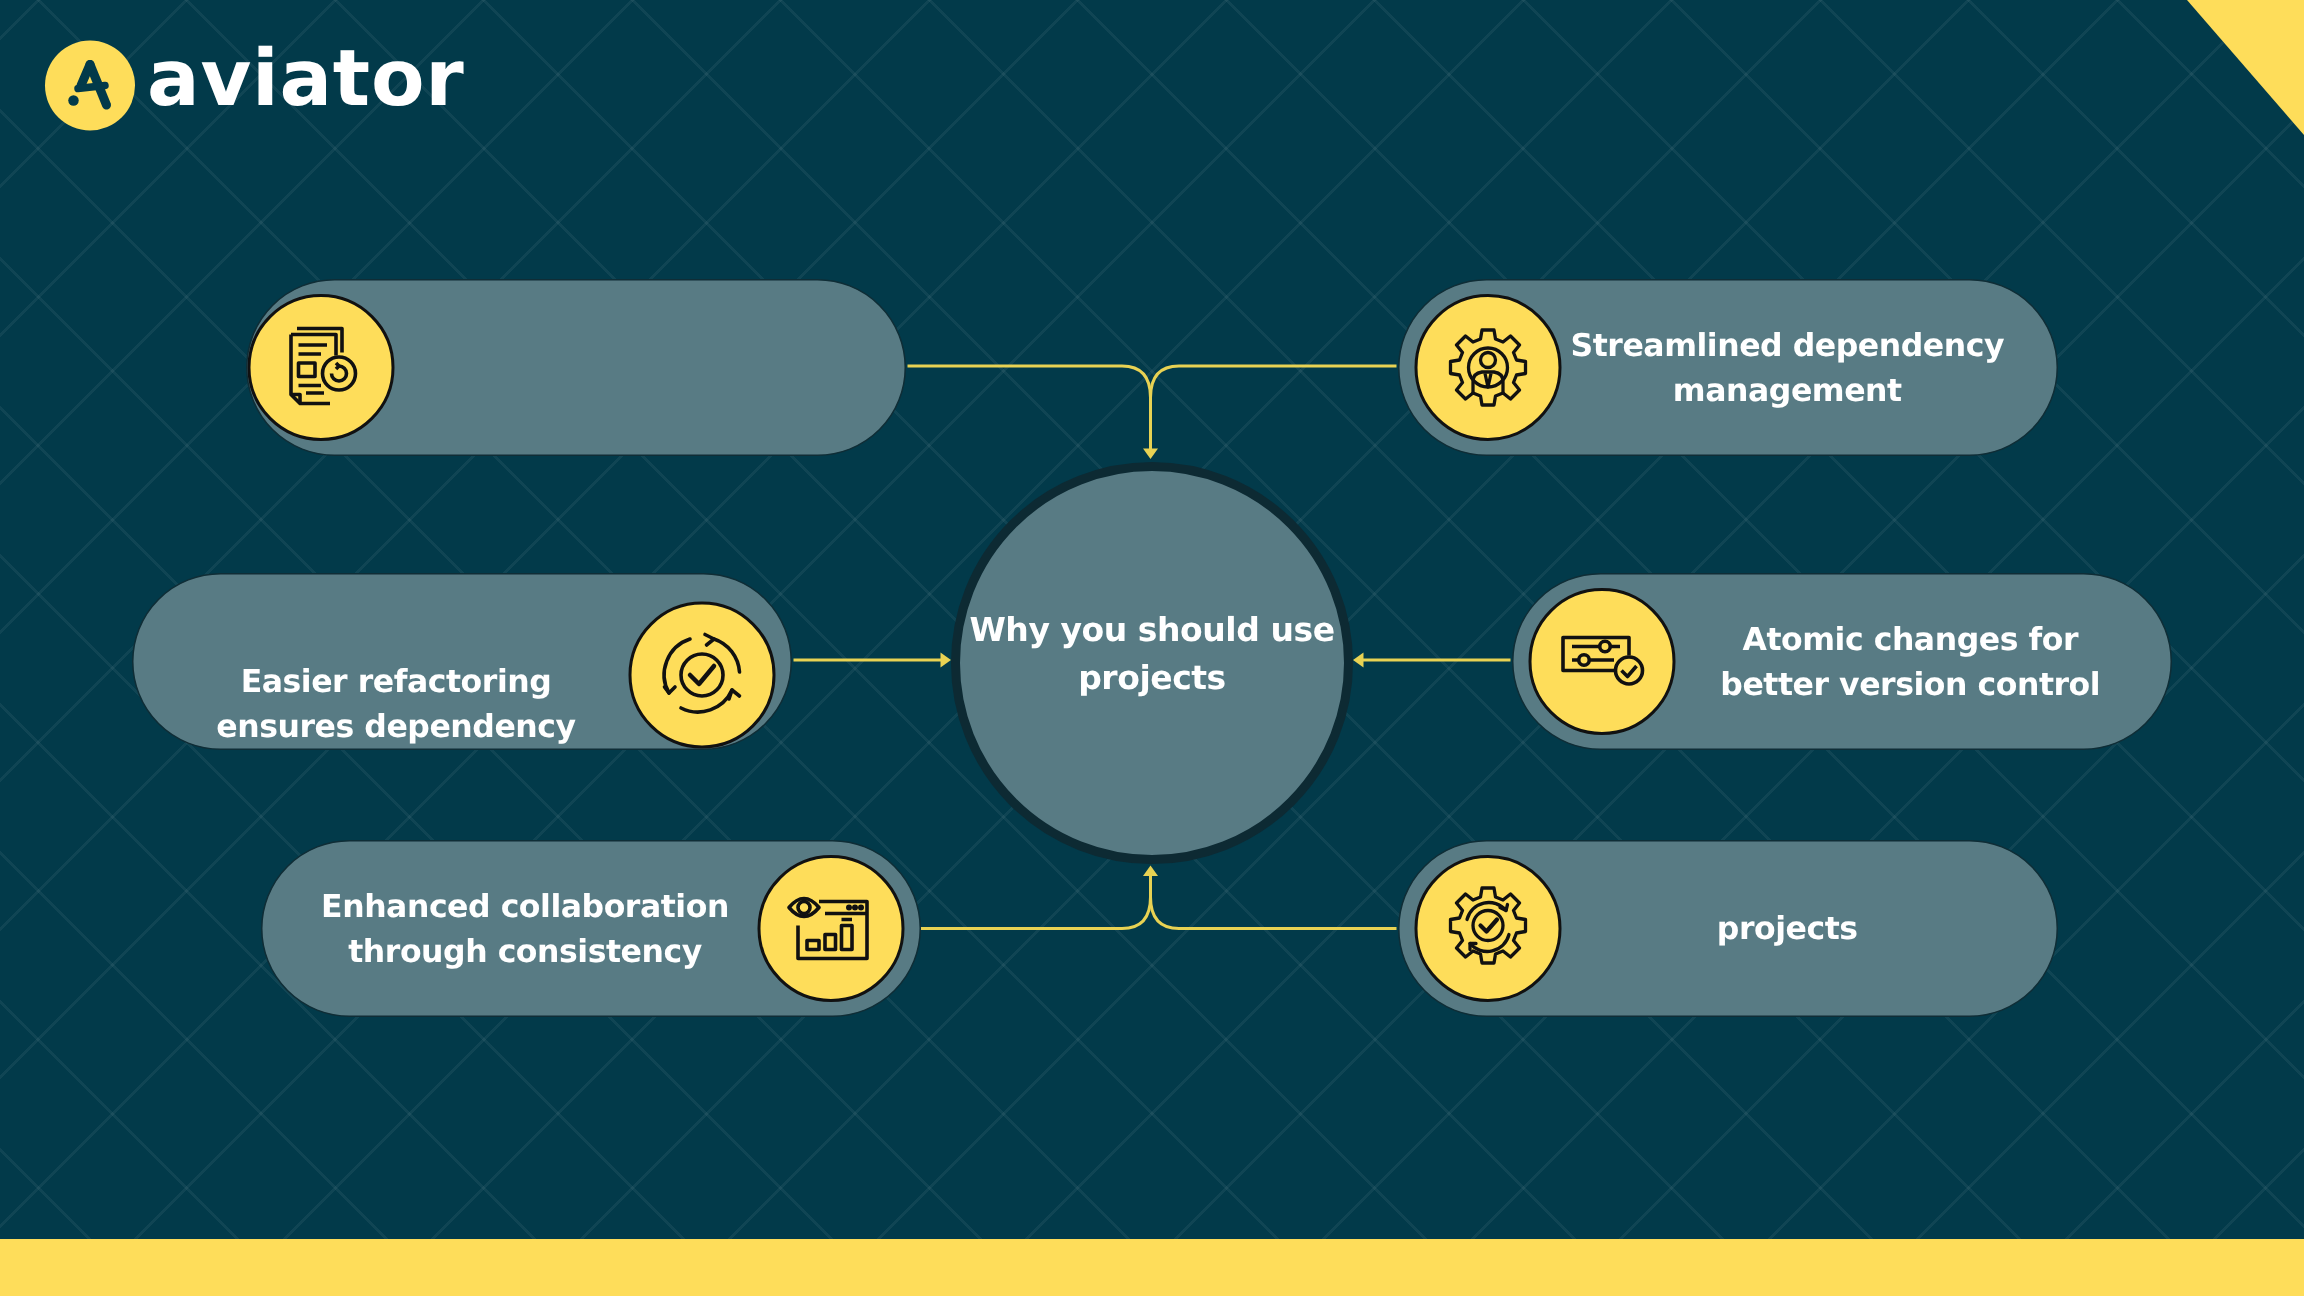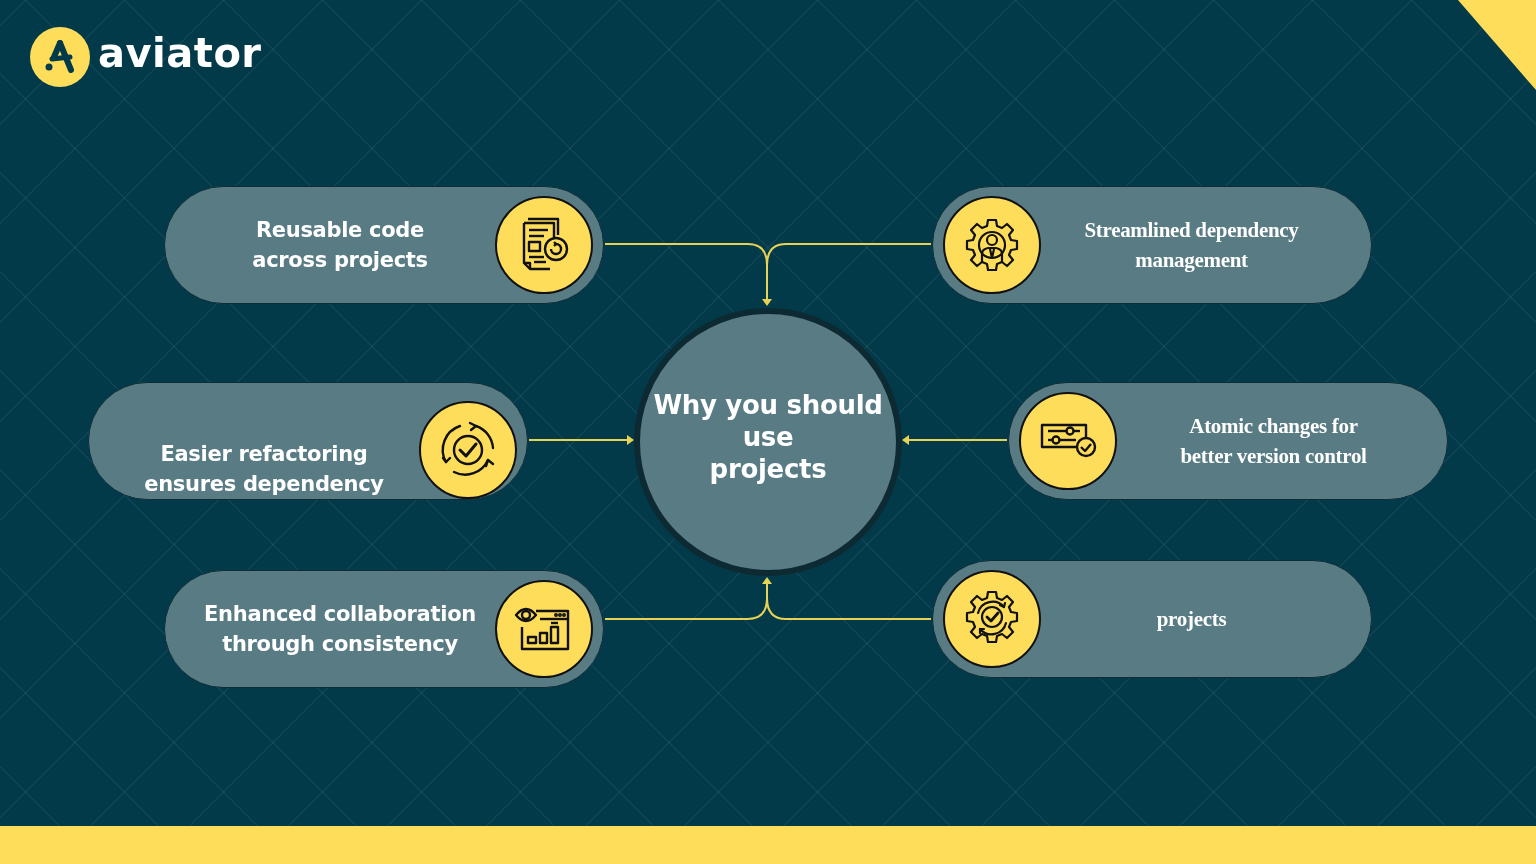--- a/index.html
+++ b/index.html
@@ -20,21 +20,21 @@
   .bottom-band {
     position: absolute; left: 0; bottom: 0; width: 1536px; height: 38px;
     background: #fedd5a;
   }
   .logo { position: absolute; left: 30px; top: 27px; display: flex; align-items: center; }
   .logo-mark {
     width: 60px; height: 60px; border-radius: 50%; background: #fedd5a;
     display: flex; align-items: center; justify-content: center;
   }
   .logo-text {
-    margin-left: 8px; color: #ffffff; font-size: 40px; font-weight: bold;
+    margin-left: 8px; color: #ffffff; font-size: 52px; font-weight: bold;
     letter-spacing: 0.5px; line-height: 1;
     font-family: "DejaVu Sans", sans-serif;
     position: relative; top: -4px;
   }
   .pill {
     position: absolute; height: 118px; width: 440px;
     background: #587b84; border-radius: 59px;
     border: 1.5px solid #0f2d36;
     display: flex; align-items: center;
   }
@@ -46,28 +46,28 @@
   }
   .pill .icon-circle {
     width: 98px; height: 98px; border-radius: 50%;
     background: #fedd5a; border: 2px solid #111;
     display: flex; align-items: center; justify-content: center;
     flex-shrink: 0;
   }
   .pill.icon-right .icon-circle { margin-right: 10px; }
   .pill.icon-left .icon-circle { margin-left: 10px; }
   .pill.icon-right .label { padding-left: 20px; }
-  .pill.icon-left .label { padding-right: 29px; font-family: Liberation Serif, serif; }
+  .pill.icon-left .label { padding-right: 29px; }
   .center {
     position: absolute; left: 634px; top: 308px; width: 268px; height: 268px;
     border-radius: 50%; background: #587b84; border: 6px solid #0d2a33;
     display: flex; align-items: center; justify-content: center;
   }
   .center .title {
-    color: #ffffff; font-size: 26px; font-weight: bold; text-align: center;
+    color: #ffffff; font-size: 22px; font-weight: bold; text-align: center;
     line-height: 32px; margin-top: -10px; letter-spacing: -0.3px;
   }
   svg.connectors { position: absolute; left: 0; top: 0; pointer-events: none; }
 </style>
 </head>
 <body>
 
 <div class="corner"></div>
 <div class="bottom-band"></div>
 
@@ -104,24 +104,20 @@
 </svg>
 
 <div class="center">
   <div class="title">
     <div>Why you should use</div>
     <div>projects</div>
   </div>
 </div>
 
 <div class="pill icon-right" style="left:164px; top:186px;">
-  <div class="label">
-    <div>Reusable code</div>
-    <div>across projects</div>
-  </div>
   <div class="icon-circle">
     <svg width="60" height="60" viewBox="0 0 60 60" fill="none" stroke="#111" stroke-width="2.4" stroke-linejoin="round">
       <path d="M10 8 H40 V22"></path>
       <path d="M14 4 H44 V20"></path>
       <path d="M10 8 V48 L16 54 H36"></path>
       <path d="M10 48 H16 V54"></path>
       <line x1="15" y1="15" x2="34" y2="15"></line>
       <line x1="15" y1="21" x2="30" y2="21"></line>
       <rect x="15" y="27" width="11" height="9"></rect>
       <line x1="15" y1="42" x2="30" y2="42"></line>
@@ -179,21 +175,21 @@
       <circle cx="50" cy="38" r="9" fill="#fedd5a"></circle>
       <path d="M45 38 L49 42 L55 35"></path>
     </svg>
   </div>
   <div class="label">
     <div>Atomic changes for</div>
     <div>better version control</div>
   </div>
 </div>
 
-<div class="pill icon-right" style="left:164px; top:560px;margin-top:10px;">
+<div class="pill icon-right" style="left:174px; top:560px;">
   <div class="label">
     <div>Enhanced collaboration</div>
     <div>through consistency</div>
   </div>
   <div class="icon-circle">
     <svg width="64" height="64" viewBox="0 0 64 64" fill="none" stroke="#111" stroke-width="2.4" stroke-linejoin="round">
       <path d="M24 14 H56 V52 H10 V30"></path>
       <line x1="28" y1="22" x2="56" y2="22"></line>
       <circle cx="44" cy="18" r="0.8" fill="#111"></circle>
       <circle cx="48" cy="18" r="0.8" fill="#111"></circle>

